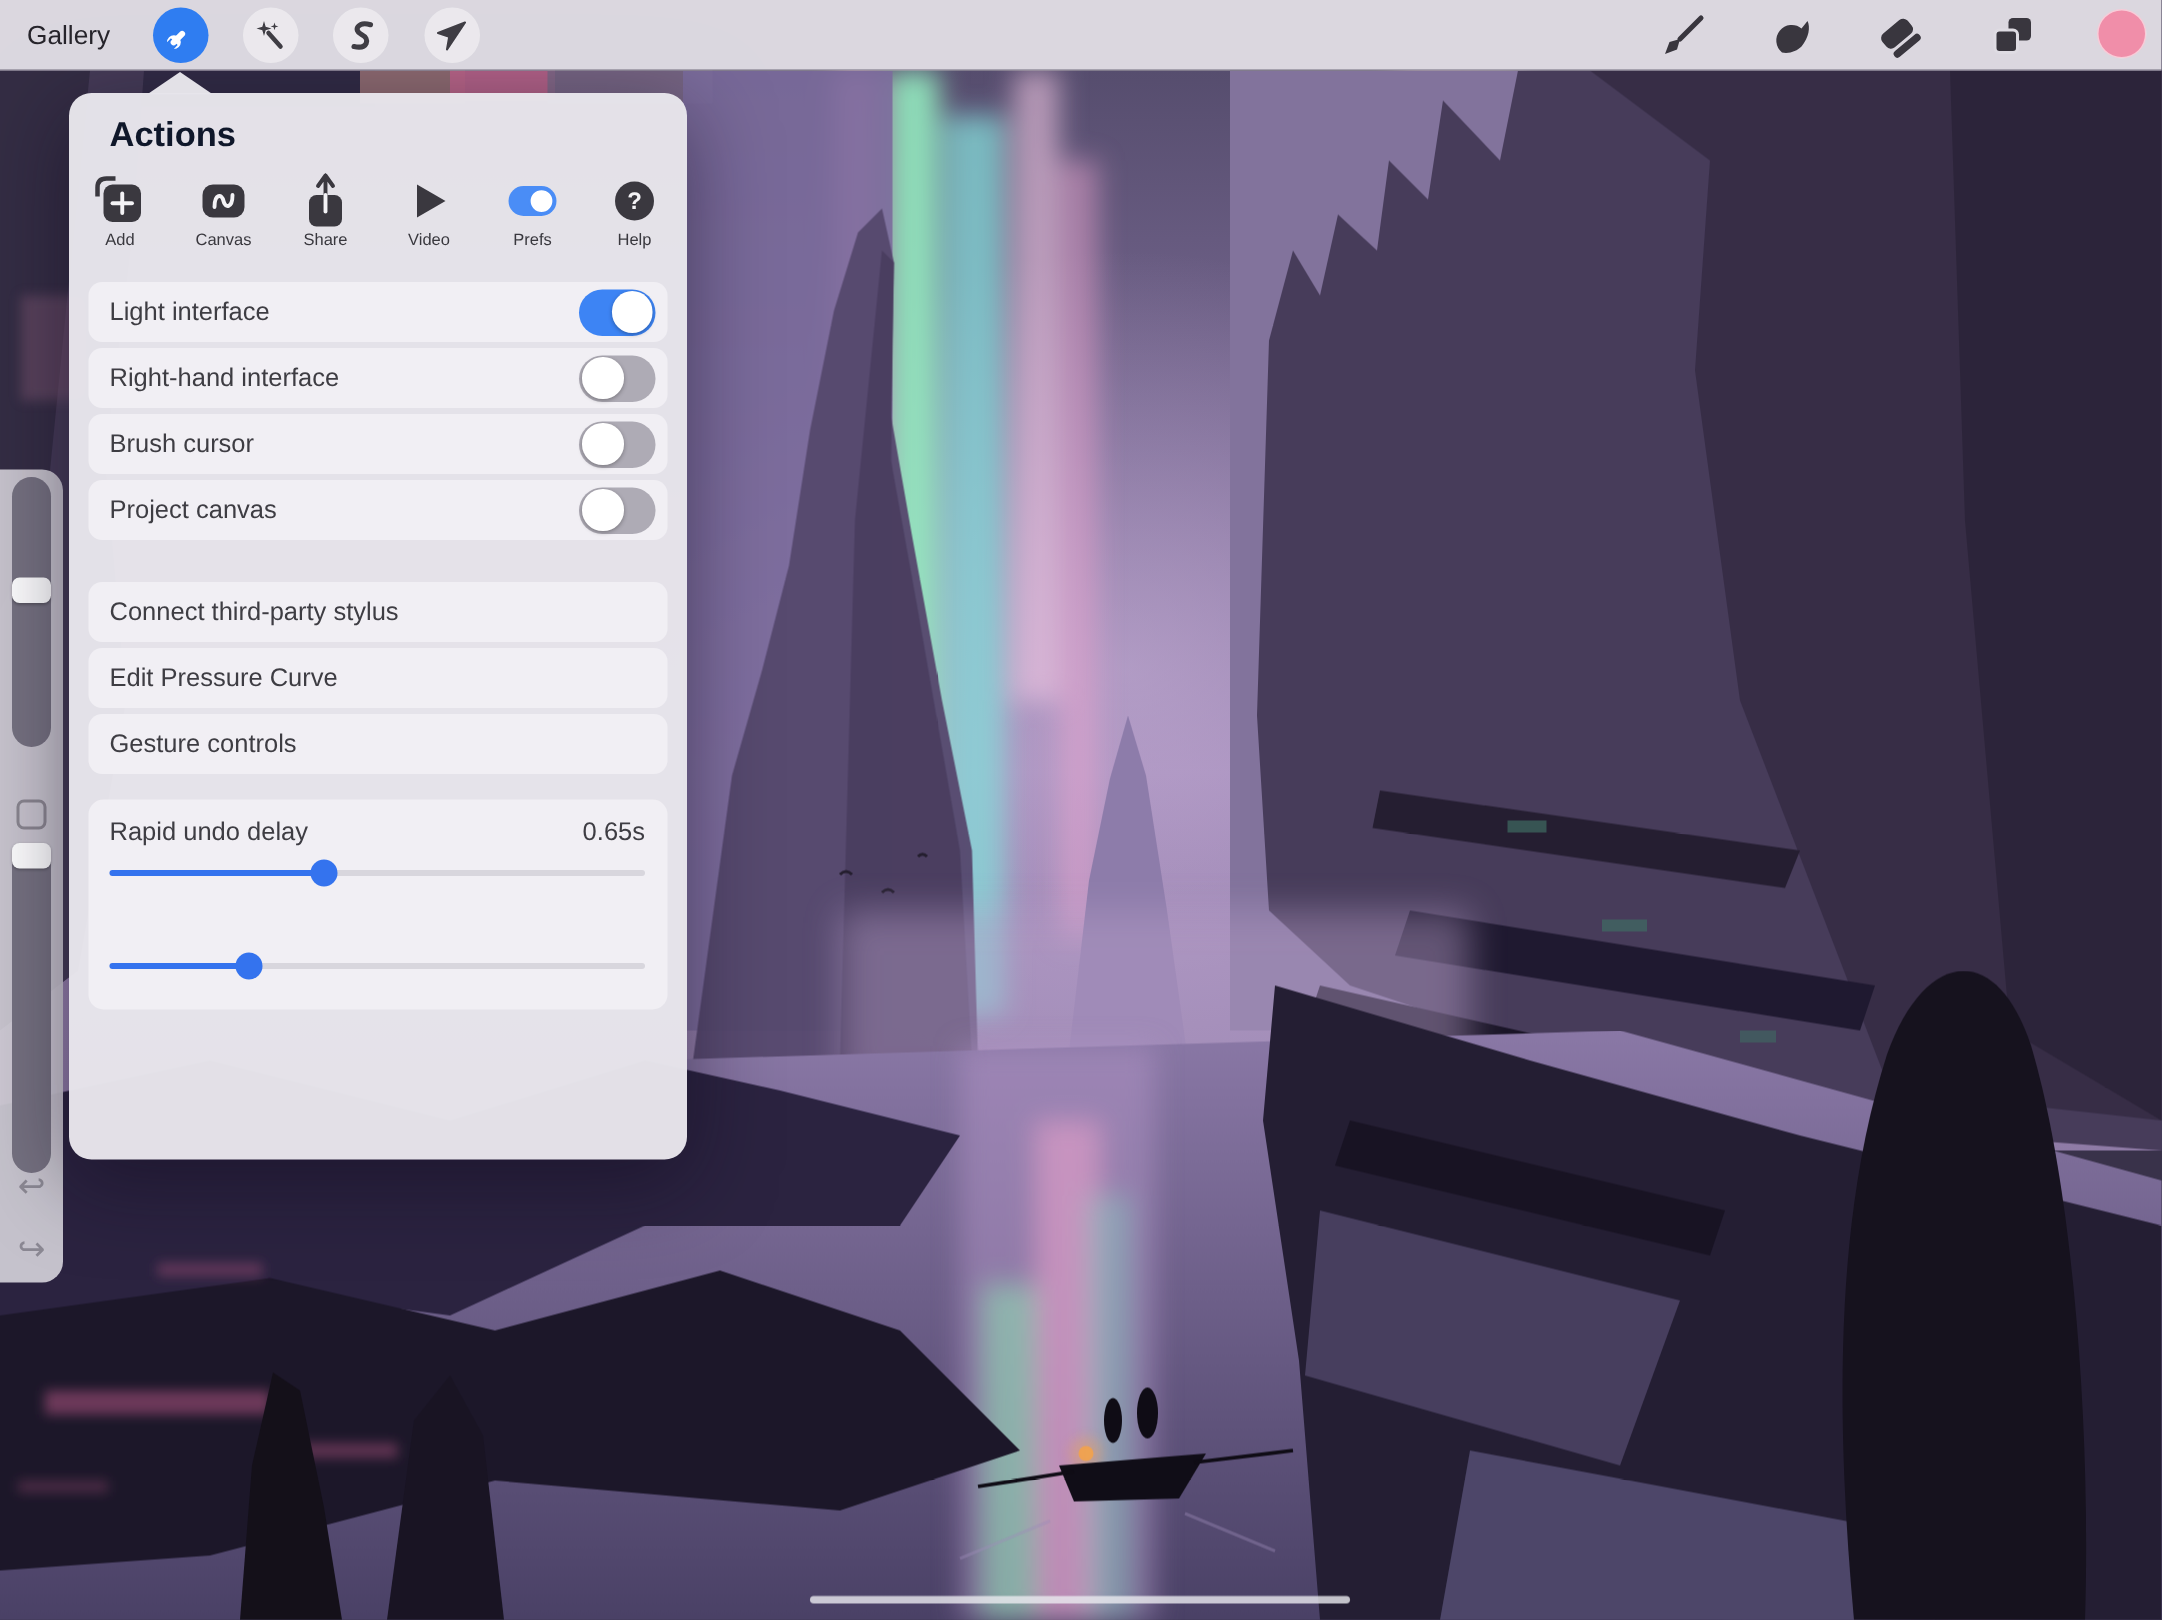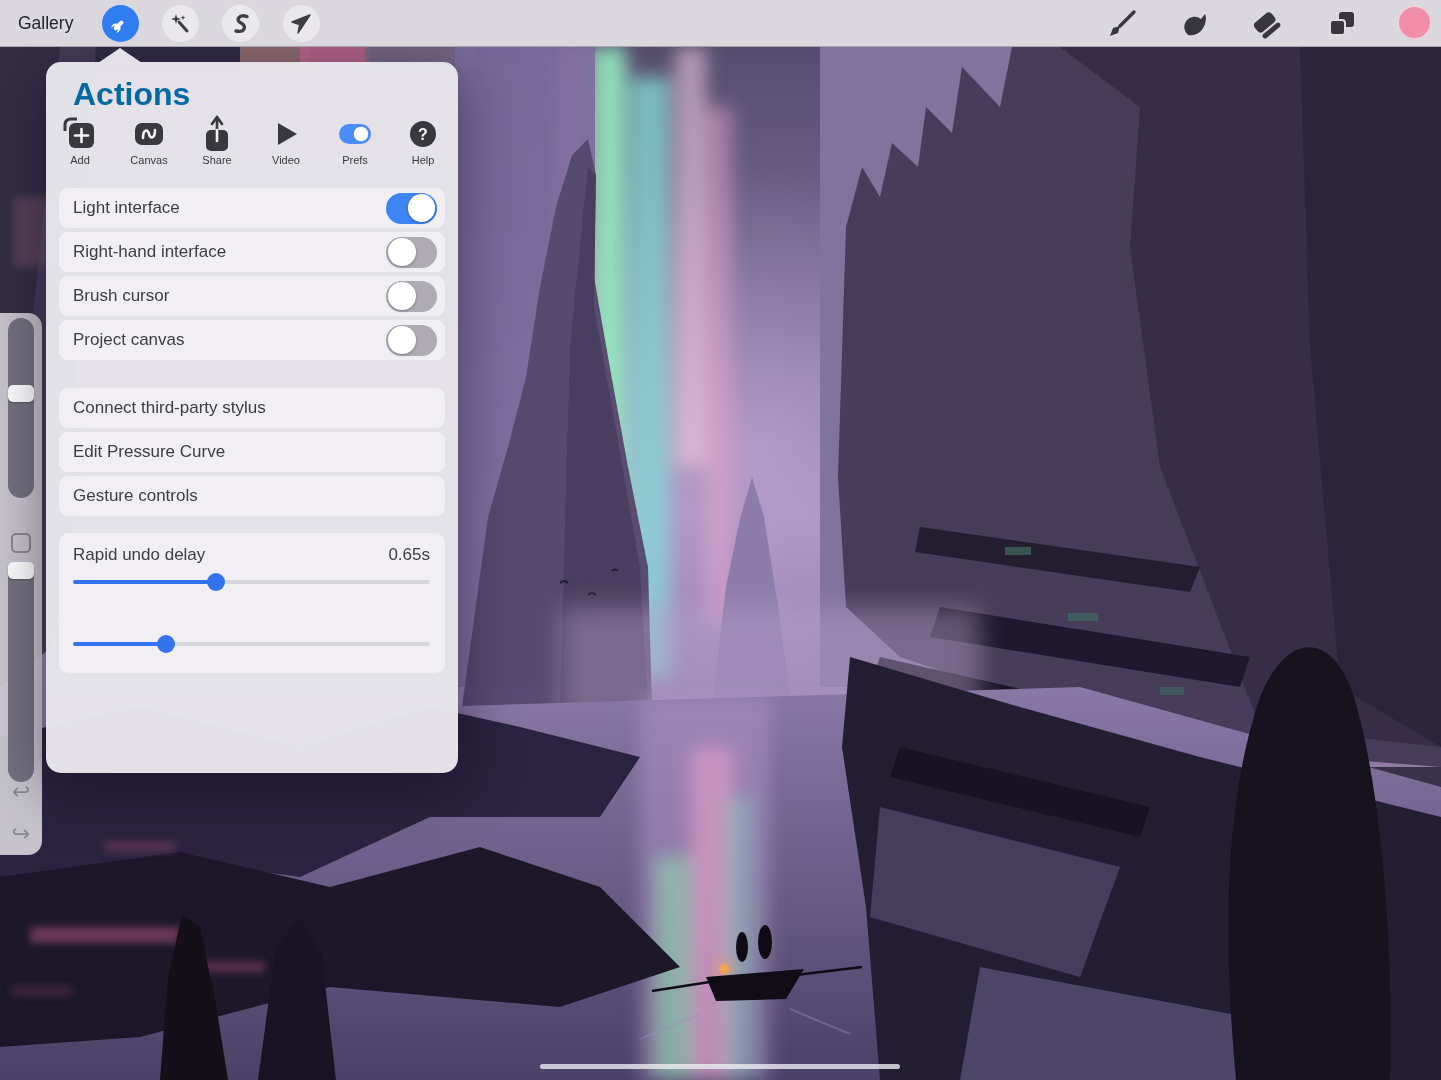--- a/index.html
+++ b/index.html
@@ -21,21 +21,21 @@
   .flat-btn { position:absolute; top:5px; width:38px; height:38px; display:flex; align-items:center; justify-content:center; }
   .color-swatch { position:absolute; top:6px; width:33px; height:33px; border-radius:50%;
     border:1.5px solid rgba(255,255,255,0.55); }
 
   
   .panel { position:absolute; left:46px; top:62px; width:412px; height:711px; border-radius:15px;
     background:rgba(231,228,235,0.98); box-shadow:0 14px 55px rgba(15,10,30,0.5); z-index:20; }
   .panel-arrow { position:absolute; left:52px; top:-14px; width:0; height:0;
     border-left:22px solid transparent; border-right:22px solid transparent;
     border-bottom:15px solid rgba(231,228,235,0.98); }
-  .panel-title { position:absolute; left:27px; top:14px; font-size:32px; font-weight:bold; color:#0369a1; }
+  .panel-title { position:absolute; left:27px; top:14px; font-size:23px; font-weight:bold; color:#0f172a; }
 
   .tab { position:absolute; top:55px; width:60px; text-align:center; }
   .tab .tbox { height:34px; display:flex; align-items:center; justify-content:center; }
   .tab .tlabel { margin-top:3px; font-size:11px; color:#39383e; }
 
   .row { position:absolute; left:13px; width:386px; height:40px; border-radius:9px;
     background:#f1eff4; }
   .row .rlabel { position:absolute; left:14px; top:0; height:40px; line-height:40px; font-size:17px; color:#3e3d43; }
 
   .toggle { position:absolute; right:8px; top:4.5px; width:51px; height:31px; border-radius:15.5px; background:#aeabb5; }

